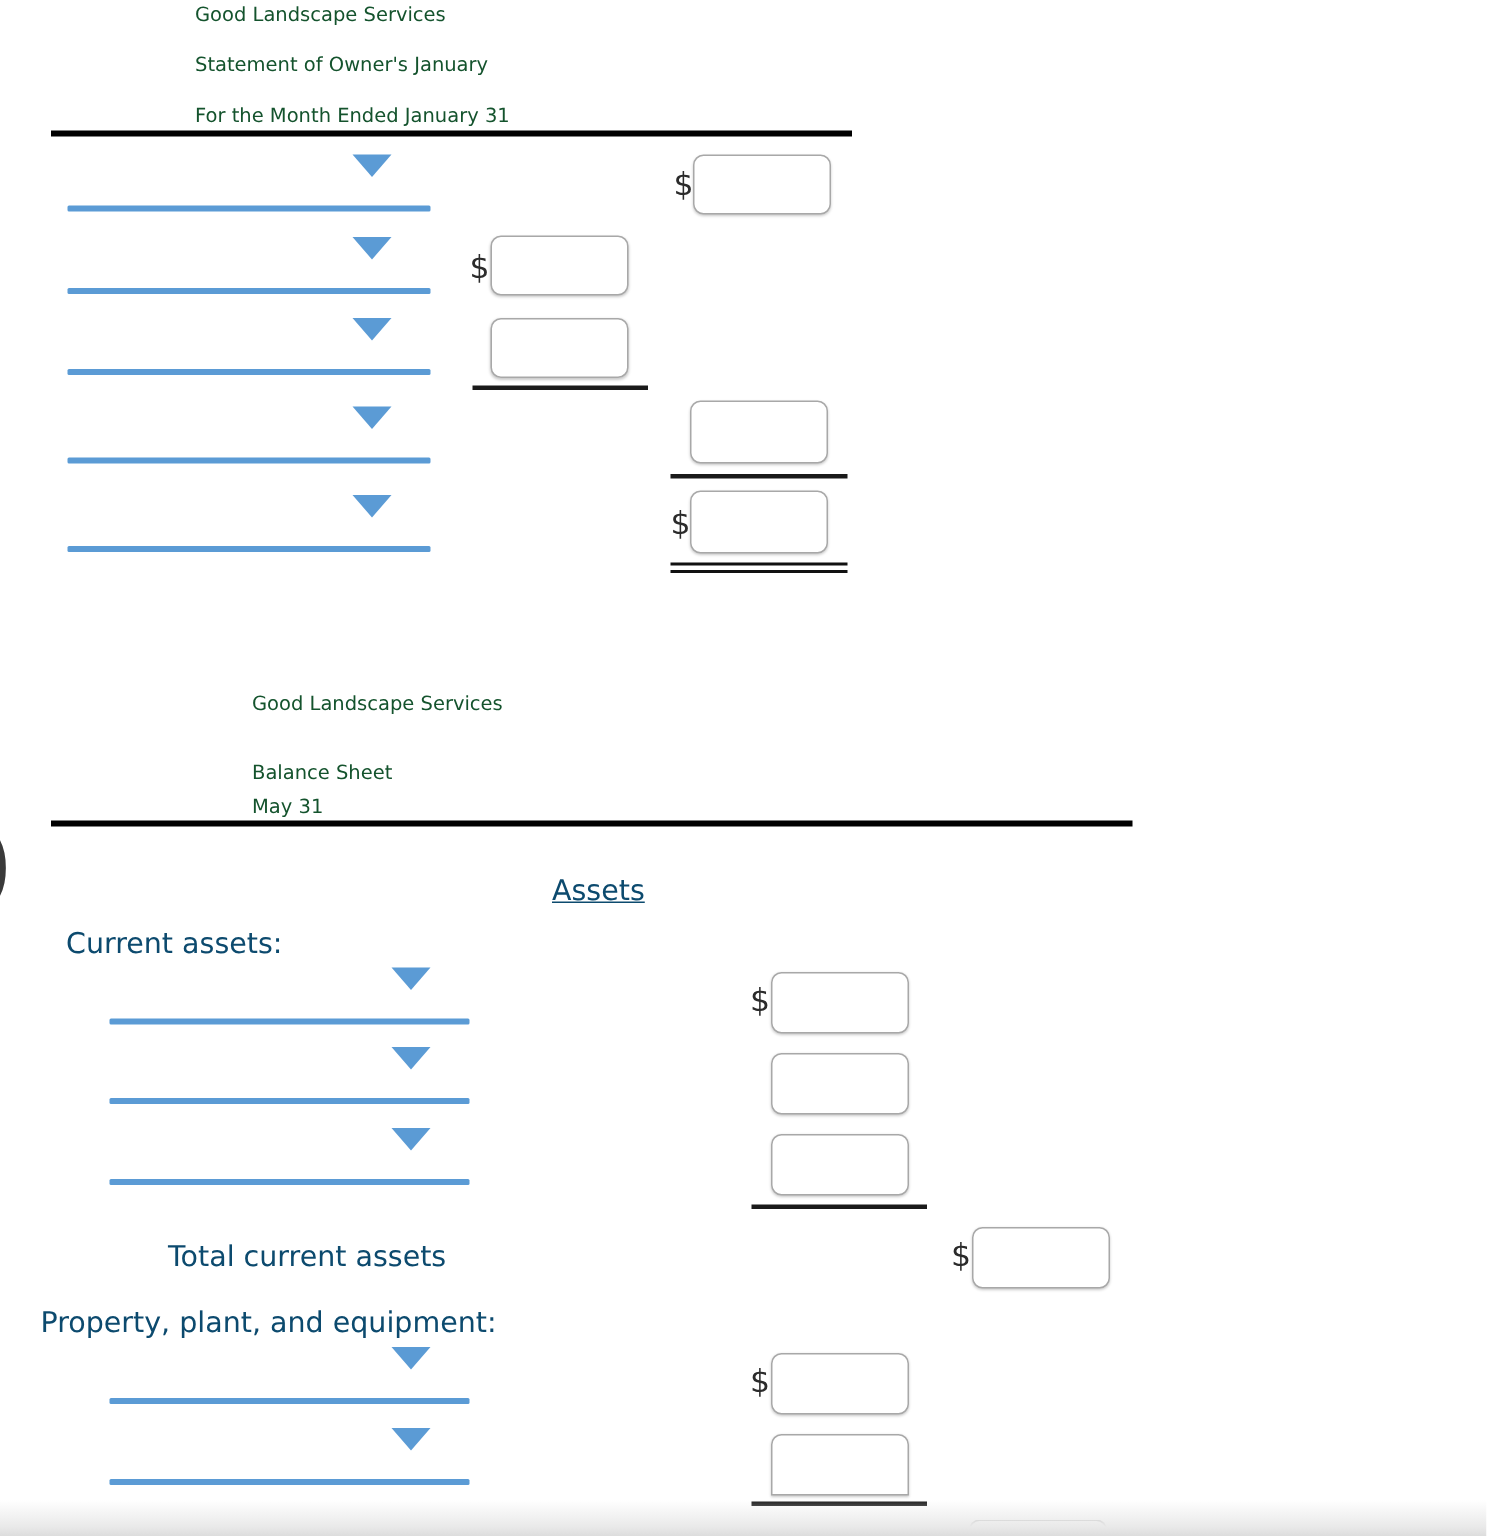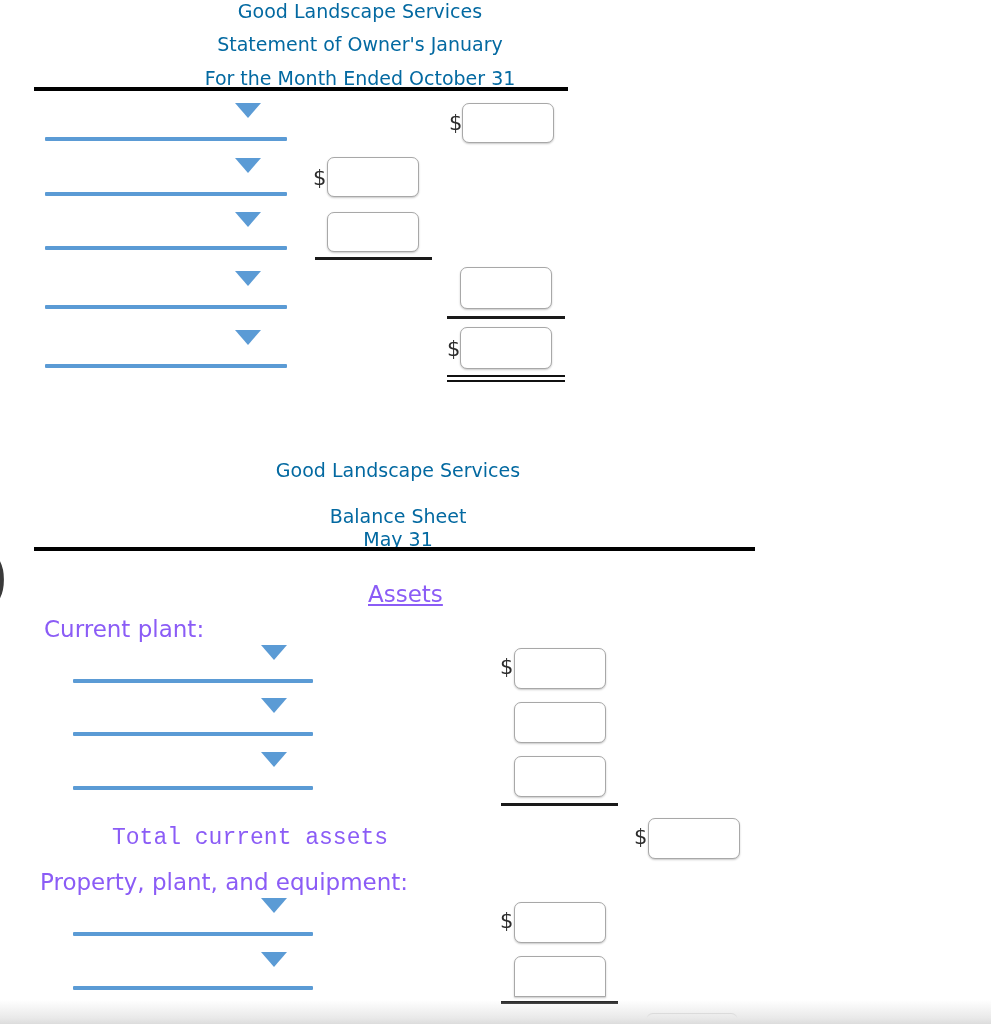--- a/index.html
+++ b/index.html
@@ -12,24 +12,24 @@
     height: 1024px;
     position: relative;
     overflow: hidden;
     font-family: "DejaVu Sans", "Liberation Sans", sans-serif;
     color: #333333;
   }
 
   
   .stmt-title {
     position: absolute;
-    text-align: center;
-    font-size: 19px;
+    text-align: left;
+    font-size: 13px;
     line-height: 24px;
-    color: #0369a1;
+    color: #14532d;
     white-space: nowrap;
   }
 
   
   .rule-head {
     position: absolute;
     height: 4px;
     background: #000000;
   }
   .rule-single {
@@ -90,23 +90,23 @@
   .dollar {
     position: absolute;
     font-size: 21px;
     line-height: 1;
     color: #2b2b2b;
   }
 
   
   .lbl {
     position: absolute;
-    font-size: 23px;
+    font-size: 19px;
     line-height: 22px;
-    color: #8b5cf6;
+    color: #0c4a6e;
     white-space: nowrap;
     text-align: center;
   }
   .lbl.underline { text-decoration: underline; }
 
   
   .edge-glyph {
     position: absolute;
     font-size: 64px;
     line-height: 1;
@@ -124,21 +124,21 @@
     background: linear-gradient(to bottom, rgba(255,255,255,0) 0%, #e9e9e9 75%, #dcdcdc 100%);
   }
 </style>
 </head>
 <body>
 
 <div>
 
   <div class="stmt-title" style="left:130px; top:-1px; width:460px;">Good Landscape Services</div>
   <div class="stmt-title" style="left:130px; top:32px; width:460px;">Statement of Owner's January</div>
-  <div class="stmt-title" style="left:130px; top:66px; width:460px;">For the Month Ended October 31</div>
+  <div class="stmt-title" style="left:130px; top:66px; width:460px;">For the Month Ended January 31</div>
 
   <div class="rule-head" style="left:34px; top:87px; width:534px;"></div>
 
   <div class="dd" style="left:45px; top:103px; width:242px; height:38px;">
     <span class="dd-arrow"></span>
     <span class="dd-line"></span>
   </div>
   <span class="dollar" style="left:449px; top:113px;">$</span>
   <input class="amt" style="left: 462px; top: 103px; width: 92px; height: 40px;" value="">
 
@@ -177,21 +177,21 @@
   <div class="stmt-title" style="left:168px; top:458px; width:460px;">Good Landscape Services</div>
   <div class="stmt-title" style="left:168px; top:504px; width:460px;">Balance Sheet</div>
   <div class="stmt-title" style="left:168px; top:527px; width:460px;">May 31</div>
 
   <div class="rule-head" style="left:34px; top:547px; width:721px;"></div>
 
   <span class="edge-glyph" style="left:-16px; top:545px;">)</span>
 
   <div class="lbl underline" style="left:368px; top:583px;">Assets</div>
 
-  <div class="lbl" style="left:44px; top:618px;">Current plant:</div>
+  <div class="lbl" style="left:44px; top:618px;">Current assets:</div>
 
   <div class="dd" style="left:73px; top:645px; width:240px; height:38px;">
     <span class="dd-arrow"></span>
     <span class="dd-line"></span>
   </div>
   <span class="dollar" style="left:500px; top:657px;">$</span>
   <input class="amt" style="left: 514px; top: 648px; width: 92px; height: 41px;" value="">
 
   <div class="dd" style="left:73px; top:698px; width:240px; height:38px;">
     <span class="dd-arrow"></span>
@@ -199,25 +199,25 @@
   </div>
   <input class="amt" style="left: 514px; top: 702px; width: 92px; height: 41px;" value="">
 
   <div class="dd" style="left:73px; top:752px; width:240px; height:38px;">
     <span class="dd-arrow"></span>
     <span class="dd-line"></span>
   </div>
   <input class="amt" style="left: 514px; top: 756px; width: 92px; height: 41px;" value="">
   <div class="rule-single" style="left:501px; top:803px; width:117px;"></div>
 
-  <div class="lbl" style="left:112px; top:827px;font-family:Liberation Mono, monospace;">Total current assets</div>
+  <div class="lbl" style="left:112px; top:827px;">Total current assets</div>
   <span class="dollar" style="left:634px; top:827px;">$</span>
   <input class="amt" style="left: 648px; top: 818px; width: 92px; height: 41px;" value="">
 
-  <div class="lbl" style="left:40px; top:871px;">Property, plant, and equipment:</div>
+  <div class="lbl" style="left:27px; top:871px;">Property, plant, and equipment:</div>
 
   <div class="dd" style="left:73px; top:898px; width:240px; height:38px;">
     <span class="dd-arrow"></span>
     <span class="dd-line"></span>
   </div>
   <span class="dollar" style="left:500px; top:911px;">$</span>
   <input class="amt" style="left: 514px; top: 902px; width: 92px; height: 41px;" value="">
 
   <div class="dd" style="left:73px; top:952px; width:240px; height:38px;">
     <span class="dd-arrow"></span>

